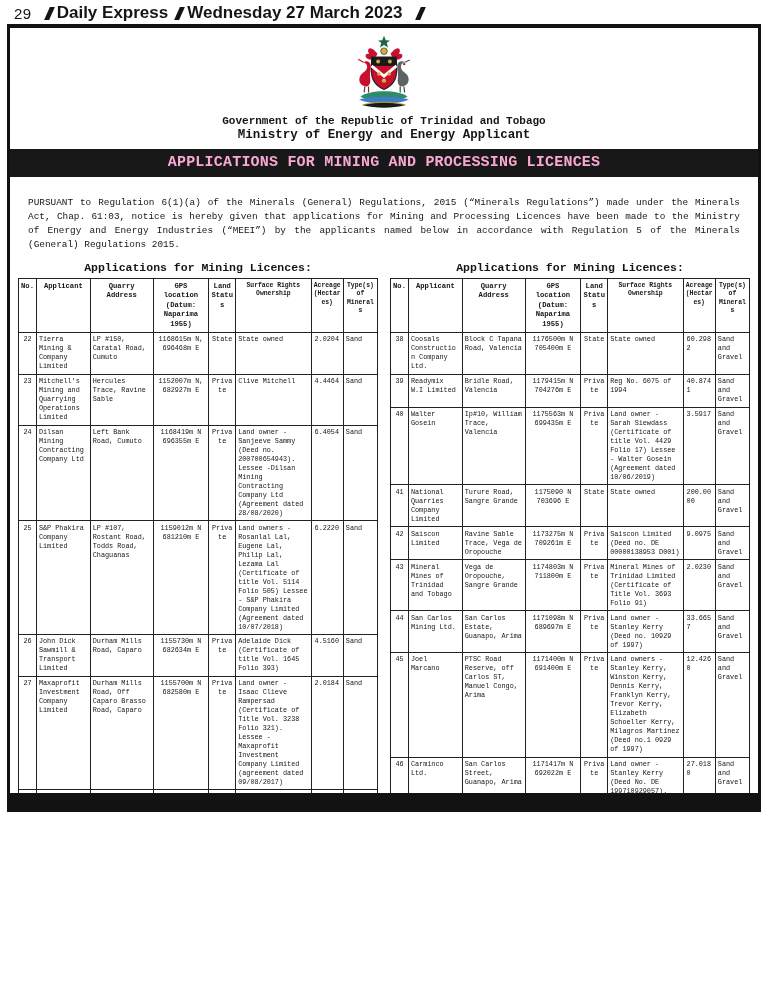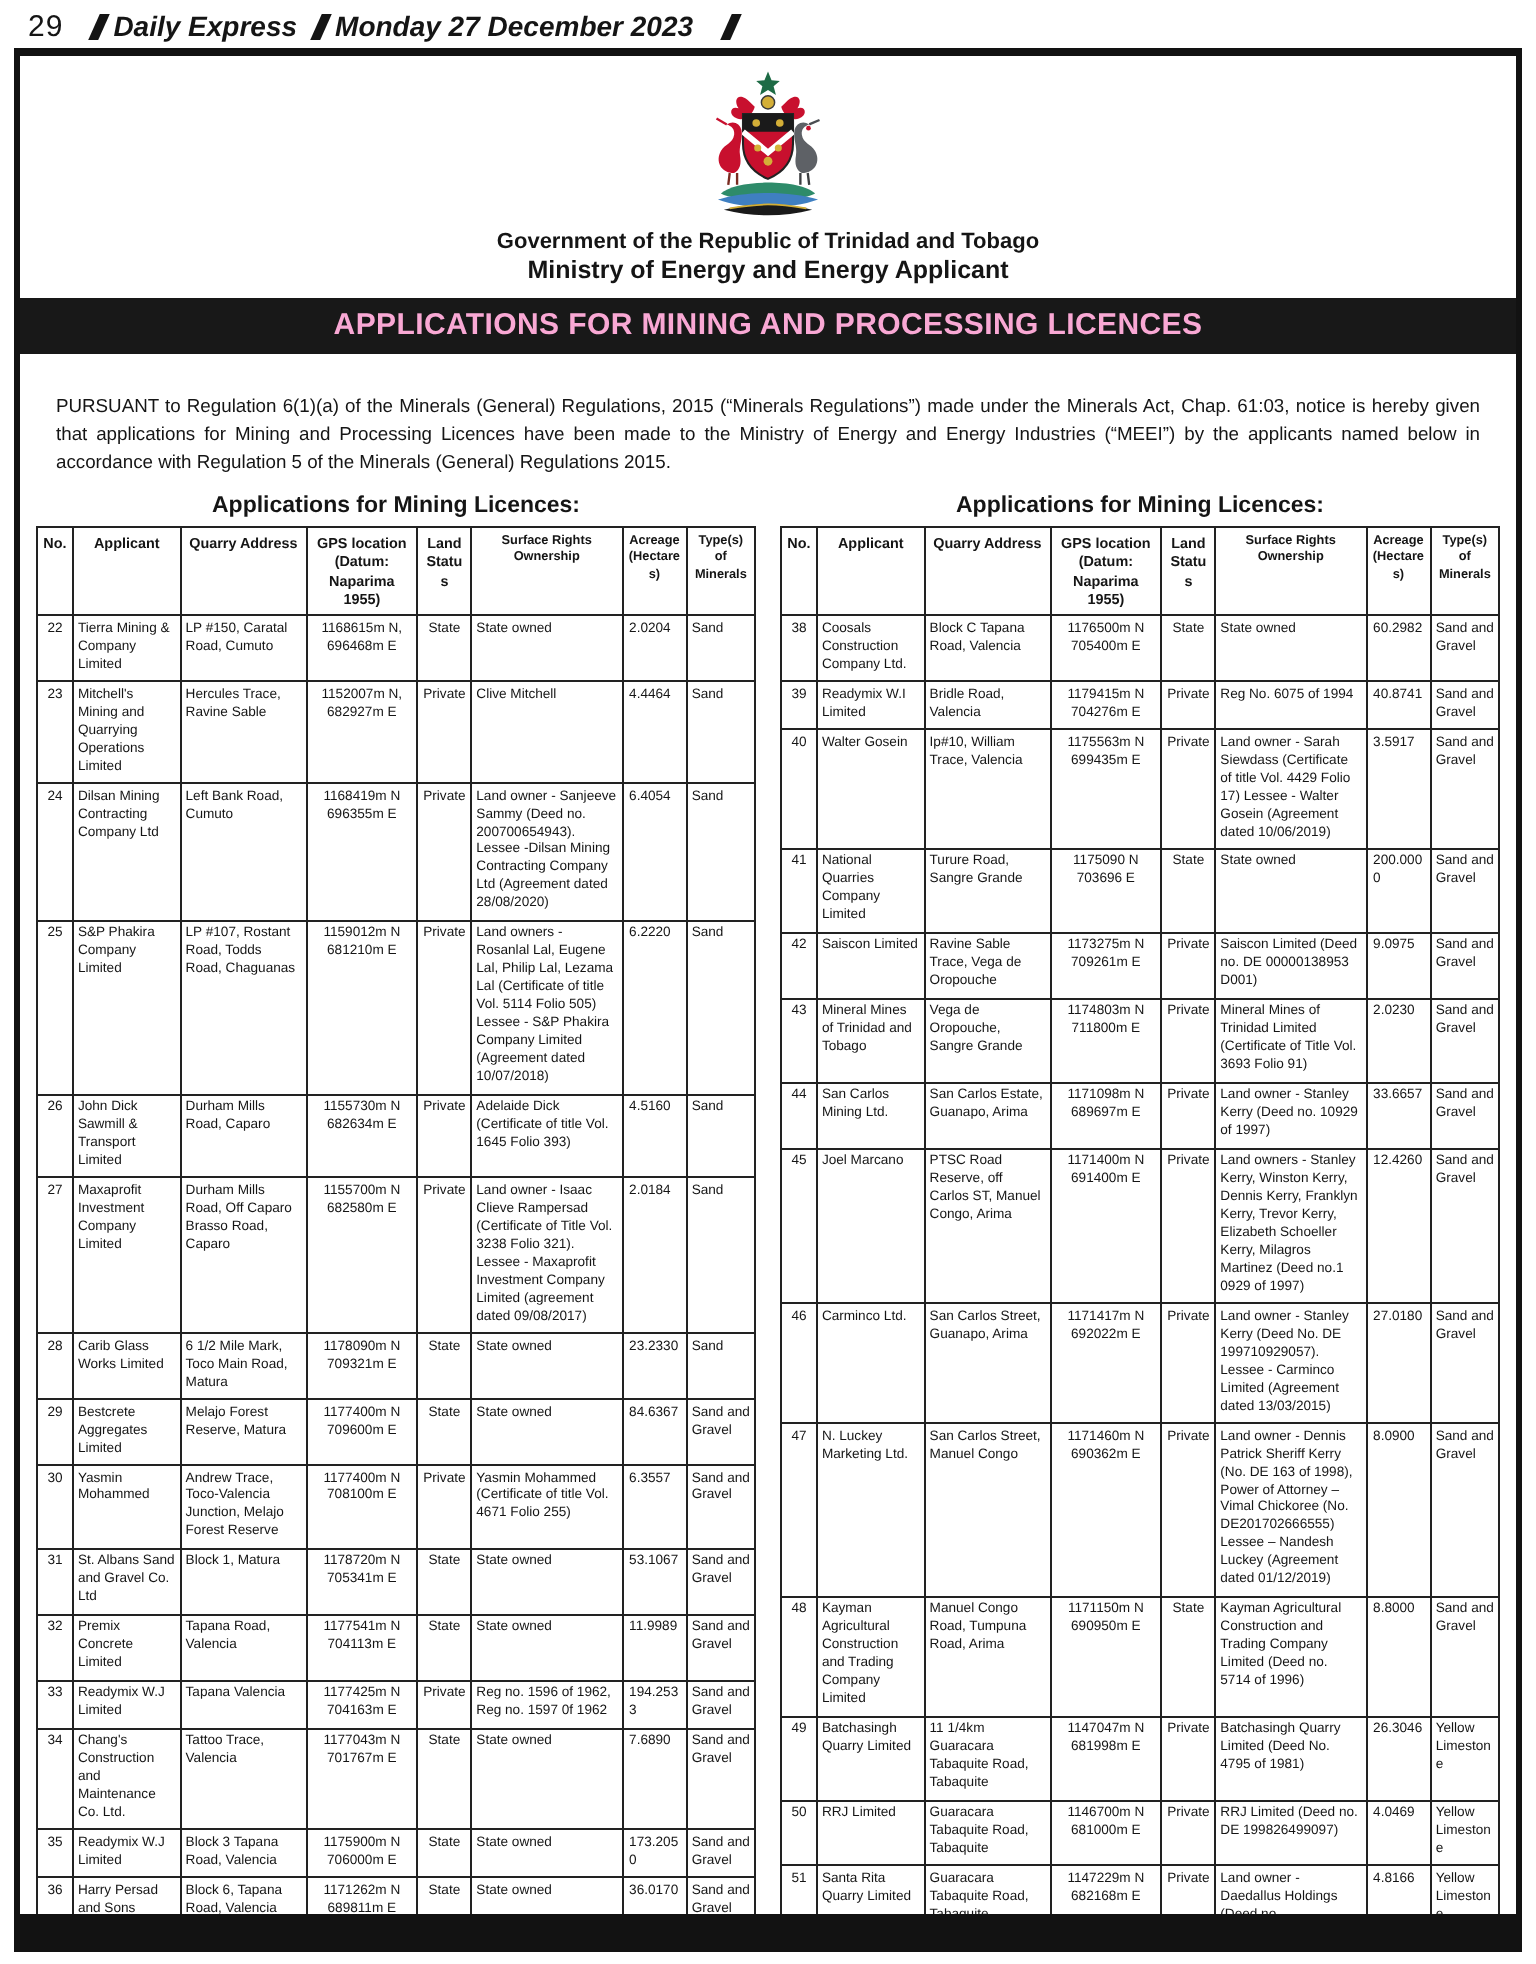--- a/index.html
+++ b/index.html
@@ -1,25 +1,25 @@
 <!DOCTYPE html>
 <html><head>
 <meta charset="utf-8">
 <style>
   * { box-sizing: border-box; margin: 0; padding: 0; }
   html, body { width: 768px; height: 982px; overflow: hidden; background: #fff;
     font-family: "Liberation Sans", sans-serif; color: #151515; }
   .masthead { display: flex; align-items: center; height: 22px; padding-left: 14px; padding-top: 4px; }
   .page-num { font-size: 15px; font-weight: 500; letter-spacing: .5px; margin-right: 6px; }
-  .mh-text { font-size: 14px; font-weight: 600; font-style: italic; }
+  .mh-text { font-size: 17px; font-weight: 600; }
   .slash { display: inline-block; width: 5px; height: 13px; background: #141414;
     transform: skewX(-24deg); margin: 0 5px 0 9px; }
   .slash.trail { margin-left: 16px; }
-  .frame { margin: 2px 7px 0 7px; height: 952px; border: 3px solid #121212; border-top-width: 4px;
-    border-bottom: 19px solid #121212; display: flex; flex-direction: column; overflow: hidden; background:#fff; }
+  .frame { margin: 2px 7px 0 7px; height: 788px; border: 3px solid #121212; border-top-width: 4px;
+    border-bottom: 19px solid #121212; display: flex; flex-direction: column; overflow: hidden; background:#fff;font-family:Liberation Mono, monospace; }
   .coat-wrap { text-align: center; margin-top: 7px; line-height: 0; }
   .gov-line1 { text-align: center; font-size: 11px; font-weight: 700; margin-top: 2px; }
   .gov-line2 { text-align: center; font-size: 12.5px; font-weight: 800; margin-top: 1px; }
   .banner { background: #181818; color: #f9a8d4; text-align: center; font-weight: 800;
     font-size: 15px; letter-spacing: .2px; padding: 5px 0 6px; margin-top: 7px; }
   .intro { font-size: 9.4px; line-height: 1.5; text-align: justify; padding: 19px 18px 2px 18px; }
   .tables-area { display: flex; gap: 12px; padding: 0 8px; margin-top: 2px; flex: 1; align-items: flex-start; }
   .tcol { flex: 1; min-width: 0; }
   .ttitle { text-align: center; font-weight: 800; font-size: 11.5px; margin: 5px 0 4px; }
   table { width: 100%; border-collapse: collapse; border: 1px solid #d946ef; table-layout: fixed; }
@@ -31,21 +31,21 @@
   td.acre { padding-left: 3px; }
 </style>
 </head>
 <body>
 
 <div class="masthead">
   <span class="page-num">29</span>
   <span class="slash"></span>
   <span class="mh-text">Daily Express</span>
   <span class="slash"></span>
-  <span class="mh-text">Monday 27 December 2023</span>
+  <span class="mh-text">Wednesday 27 March 2023</span>
   <span class="slash trail"></span>
 </div>
 
 <div class="frame">
 
   <div class="coat-wrap">
     <svg width="74" height="78" viewBox="0 0 100 106" aria-hidden="true">
 
       <polygon points="50,1 52.4,7 58,7.4 53.8,11 55.4,17 50,13.6 44.6,17 46.2,11 42,7.4 47.6,7" fill="#1d6b45"></polygon>
 

